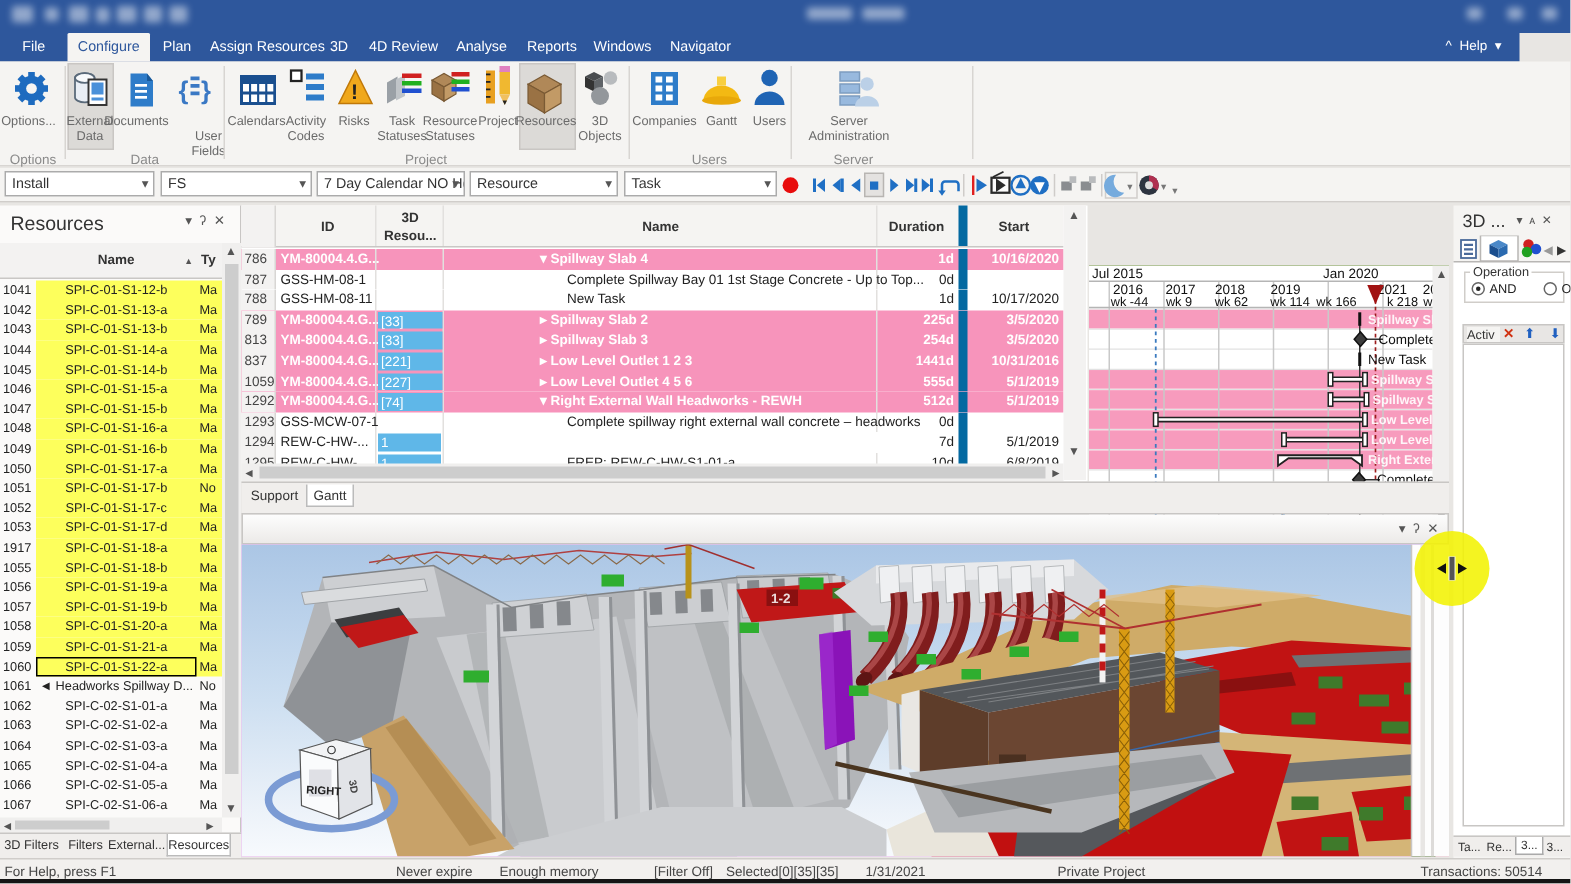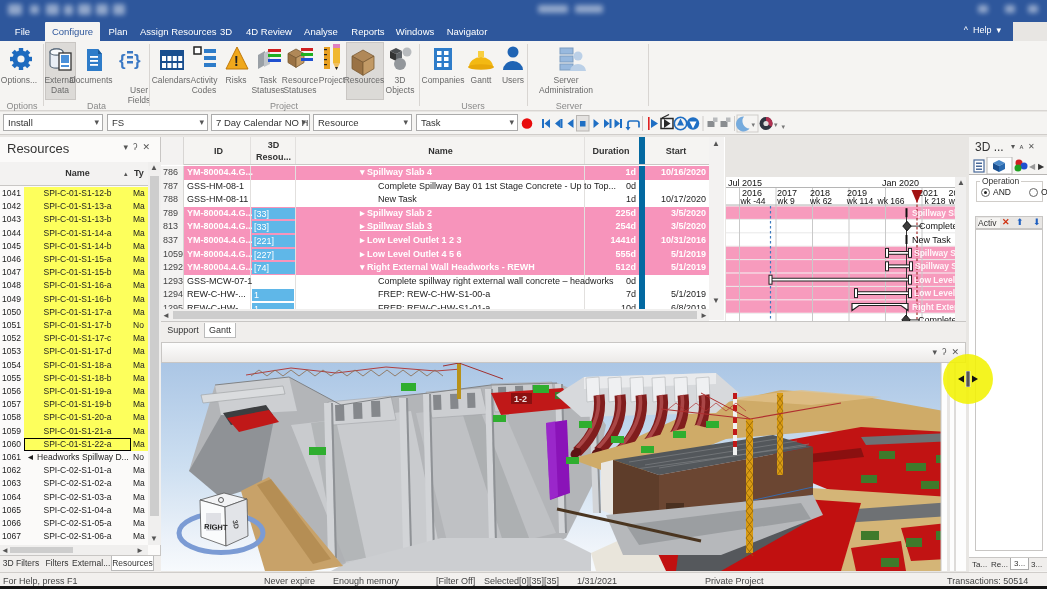--- a/index.html
+++ b/index.html
@@ -356,21 +356,21 @@
           <span class="ty" style="position:absolute;left:133px;">Ma</span>
         </div>
 <div class="lrow" style="top:208.4px;">
           <div style="position:absolute;left:24px;top:0;width:124px;height:13.2px;background:#fdff5c;"></div>
           <span class="id">1053</span>
           <span class="nm" style="">SPI-C-01-S1-17-d</span>
           <span class="ty" style="position:absolute;left:133px;">Ma</span>
         </div>
 <div class="lrow" style="top:221.6px;">
           <div style="position:absolute;left:24px;top:0;width:124px;height:13.2px;background:#fdff5c;"></div>
-          <span class="id">1054</span>
+          <span class="id">1917</span>
           <span class="nm" style="">SPI-C-01-S1-18-a</span>
           <span class="ty" style="position:absolute;left:133px;">Ma</span>
         </div>
 <div class="lrow" style="top:234.8px;">
           <div style="position:absolute;left:24px;top:0;width:124px;height:13.2px;background:#fdff5c;"></div>
           <span class="id">1055</span>
           <span class="nm" style="">SPI-C-01-S1-18-b</span>
           <span class="ty" style="position:absolute;left:133px;">Ma</span>
         </div>
 <div class="lrow" style="top:248.0px;">
@@ -500,21 +500,21 @@
 <span class="cell cnm"><span style="padding-left:63px;display:inline-block;">▸ Spillway Slab 2</span></span>
 <span class="cell cdu">225d</span>
 <span class="cell cst">3/5/2020</span>
 </div>
 <div class="trow pink" style="top:54.4px;">
 <span class="cell gut">813</span>
 <span class="cell cid">YM-80004.4.G...</span>
 <span class="cell c3d">
             <span class="blue3d" style="width:100%;">[33]</span>
           </span>
-<span class="cell cnm"><span style="padding-left:63px;display:inline-block;text-decoration:underline;">▸ Spillway Slab 3</span></span>
+<span class="cell cnm"><span style="padding-left:63px;display:inline-block;">▸ Spillway Slab 3</span></span>
 <span class="cell cdu">254d</span>
 <span class="cell cst">3/5/2020</span>
 </div>
 <div class="trow pink" style="top:68.0px;">
 <span class="cell gut">837</span>
 <span class="cell cid">YM-80004.4.G...</span>
 <span class="cell c3d">
             <span class="blue3d" style="width:100%;">[221]</span>
           </span>
 <span class="cell cnm"><span style="padding-left:63px;display:inline-block;">▸ Low Level Outlet 1 2 3</span></span>
@@ -548,21 +548,20 @@
 <span class="cell cnm"><span style="padding-left:81px;display:inline-block;">Complete spillway right external wall concrete – headworks</span></span>
 <span class="cell cdu">0d</span>
 <span class="cell cst"></span>
 </div>
 <div class="trow" style="top:122.4px;">
 <span class="cell gut">1294</span>
 <span class="cell cid">REW-C-HW-...</span>
 <span class="cell c3d">
             <span class="blue3d" style="width:42px;">1</span>
           </span>
-<span class="cell cnm"><span style="padding-left:81px;display:inline-block;">FREP: REW-C-HW-S1-00-a</span></span>
 <span class="cell cdu">7d</span>
 <span class="cell cst">5/1/2019</span>
 </div>
 <div class="trow" style="top:136.0px;">
 <span class="cell gut">1295</span>
 <span class="cell cid">REW-C-HW-...</span>
 <span class="cell c3d">
             <span class="blue3d" style="width:42px;">1</span>
           </span>
 <span class="cell cnm"><span style="padding-left:81px;display:inline-block;">FREP: REW-C-HW-S1-01-a</span></span>

